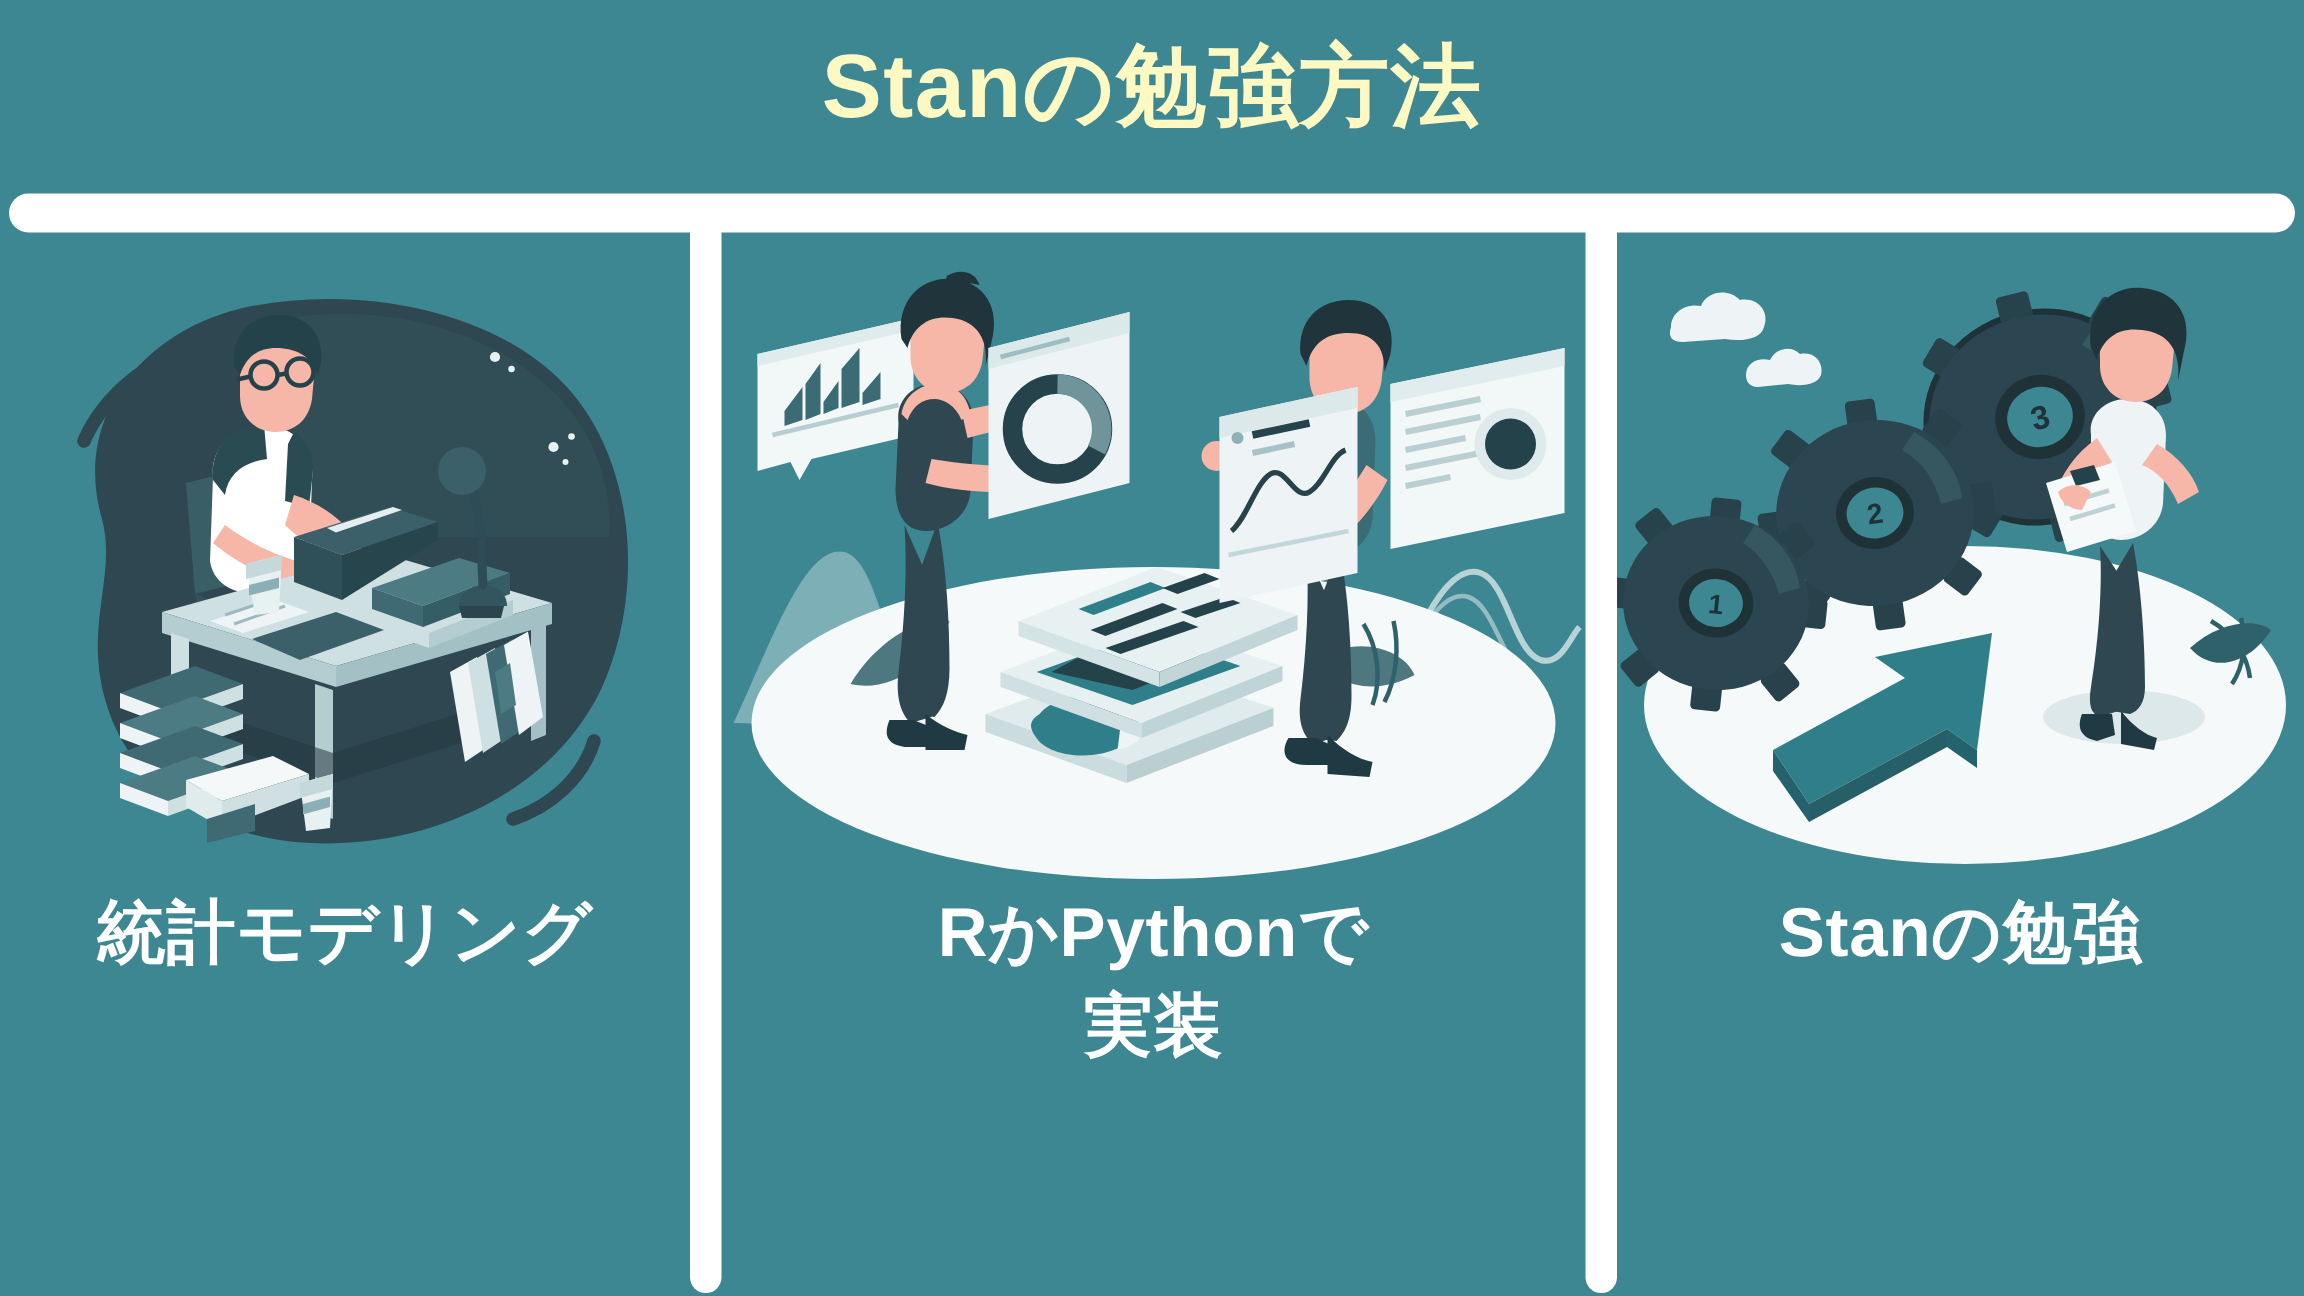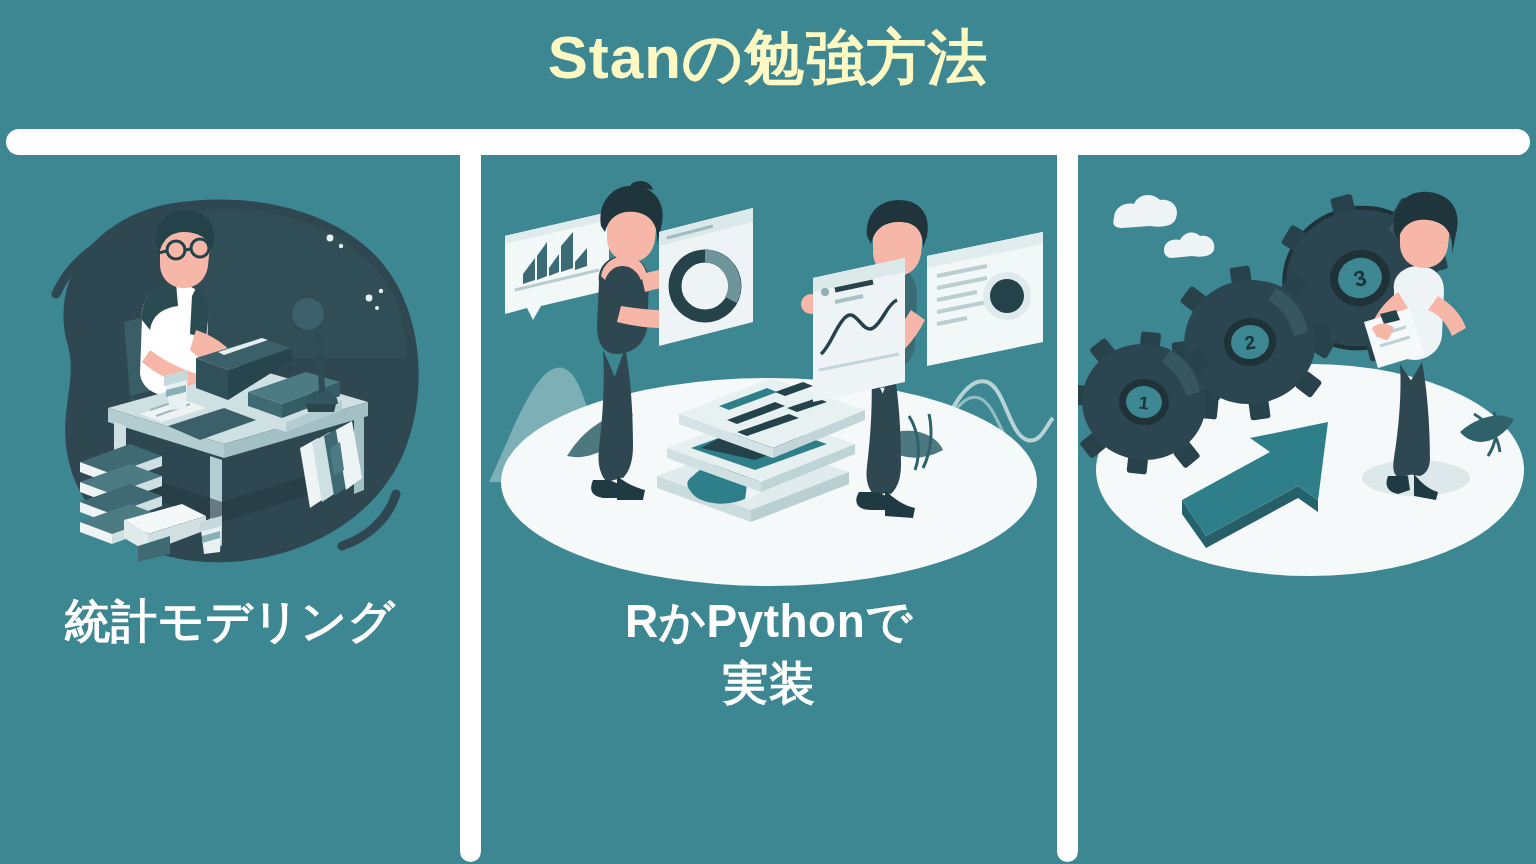--- a/index.html
+++ b/index.html
@@ -472,15 +472,18 @@
           <path d="M302 176 L332 167" stroke="#bed1d4" stroke-width="3"></path>
 
           <path d="M294 158 C300 152 310 152 316 158 L310 170 C304 170 296 166 294 158 Z" fill="#f7b7a8"></path>
 
           <path d="M382 262 C402 244 426 242 436 250 C422 272 398 280 382 262 Z" fill="#2f616b"></path>
           <path d="M396 244 C410 252 420 266 422 282" stroke="#2f616b" stroke-width="3" fill="none"></path>
           <path d="M416 242 C420 258 418 274 410 286" stroke="#2f616b" stroke-width="3" fill="none"></path>
         </g>
       </svg>
     </div>
+    <div class="caption">
+      <span>Stanの勉強</span>
+    </div>
   </div>
 
 </div>
 
 </body></html>

